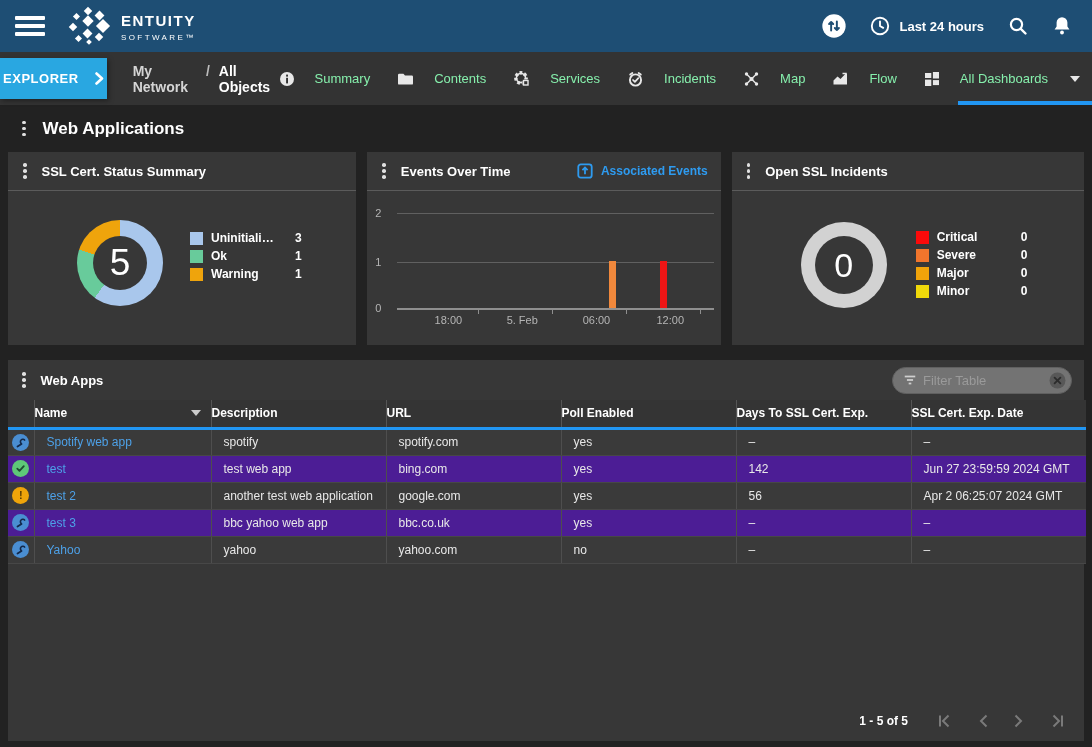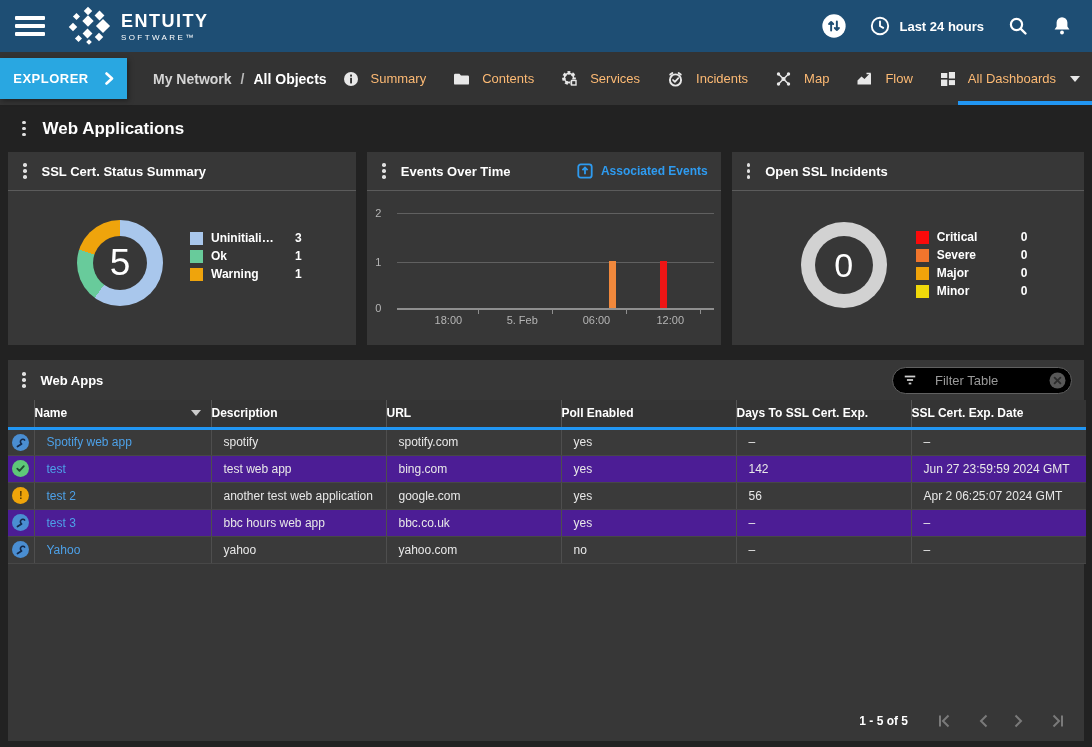--- a/index.html
+++ b/index.html
@@ -4,35 +4,35 @@
 <style>
   * { margin:0; padding:0; box-sizing:border-box; }
   html,body { width:1092px; height:747px; overflow:hidden; background:#222;
     font-family:"Liberation Sans", sans-serif; }
 
   
   .app-bar { height:52px; background:#1e4e74; display:flex; align-items:center; }
   .hamburger { margin-left:15px; width:30px; cursor:pointer; }
   .hamburger div { height:4px; background:#fff; border-radius:1px; margin:4px 0; }
   .logo { margin-left:20px; display:flex; align-items:center; gap:10px; }
-  .logo-name { font-size:18px; font-weight:bold; color:#fff; letter-spacing:1.5px; line-height:20px; }
+  .logo-name { font-size:15px; font-weight:bold; color:#fff; letter-spacing:1.5px; line-height:20px; }
   .logo-sub { font-size:8px; color:#fff; letter-spacing:2.4px; margin-top:2px; }
   .app-right { margin-left:auto; margin-right:20px; display:flex; align-items:center; gap:24px; }
   .time-range { display:flex; align-items:center; gap:9px; color:#fff; font-size:13px; font-weight:bold; cursor:pointer; }
 
   
   .nav-bar { height:53px; background:#333; display:flex; align-items:center; position:relative; }
   .explorer-btn { width:127px; height:41px; background:#29a7e1; color:#fff; display:flex;
     align-items:center; justify-content:center; gap:16px; font-size:13px; font-weight:bold;
     letter-spacing:.5px; box-shadow:2px 2px 5px rgba(0,0,0,.35); cursor:pointer; }
   .breadcrumb { margin-left:26px; font-size:14px; font-weight:bold; color:#fff; display:flex; gap:9px; }
   .breadcrumb .bc1 { color:#d5d5d5; cursor:pointer; }
   .breadcrumb .sep { color:#bbb; }
   .tabs { margin-left:auto; margin-right:12px; display:flex; align-items:center; gap:27px; }
-  .tab { display:flex; align-items:center; gap:12px; font-size:13px; color:#fdba74; cursor:pointer; white-space:nowrap; }
+  .tab { display:flex; align-items:center; gap:20px; font-size:13px; color:#86efac; cursor:pointer; white-space:nowrap; }
   .caret-down { width:0; height:0; border-left:5px solid transparent; border-right:5px solid transparent;
     border-top:6px solid #e8e8e8; margin-left:2px; }
   .active-underline { position:absolute; bottom:0; left:958px; right:0; height:4px; background:#2196f3; }
 
   
   .page-title-row { height:47px; display:flex; align-items:center; gap:15px; padding-left:20px; }
   .page-title { font-size:17px; font-weight:bold; color:#fff; }
   .kebab { display:flex; flex-direction:column; gap:2.5px; cursor:pointer; padding:2px; }
   .kebab i { width:3.5px; height:3.5px; border-radius:50%; background:#e0e0e0; }
 
@@ -67,21 +67,21 @@
   .xlabs { position:absolute; left:30px; width:317px; top:162px; height:14px; }
   .xlab { position:absolute; transform:translateX(-50%); font-size:11px; color:#b5b5b5; white-space:nowrap; }
   .xtick { position:absolute; top:156px; width:1px; height:6px; background:#8f8f8f; }
   .bars-area { position:absolute; left:30px; width:317px; top:61px; height:95px; }
   .event-bar { position:absolute; bottom:0; width:7px; margin-left:-3.5px; }
 
   
   .web-card { margin:15px 8px 0 8px; height:381px; background:#373737; position:relative; }
   .web-header { height:40px; display:flex; align-items:center; gap:13px; padding:0 12px; }
   .filter-pill { margin-left:auto; width:180px; height:27px; border:1px solid #606060; border-radius:14px;
-    background:#000000; display:flex; align-items:center; padding:0 5px 0 10px; gap:18px; }
+    background:#737373; display:flex; align-items:center; padding:0 5px 0 10px; gap:6px; }
   .filter-pill input { flex:1; background:transparent; border:none; outline:none; color:#ddd;
     font-size:13px; font-family:"Liberation Sans", sans-serif; min-width:0; }
   .filter-pill input::placeholder { color:#9a9a9a; }
 
   table.webapps { width:100%; border-collapse:collapse; table-layout:fixed; }
   .webapps th { height:28px; background:#343434; font-size:12px; font-weight:bold; color:#fff;
     text-align:left; padding-left:0; border-right:1px solid #555; border-bottom:3px solid #2196f3; }
   .webapps th:last-child { border-right:none;margin-left:44px; }
   .webapps th.icon-col { padding-left:0; }
   .th-inner { display:flex; align-items:center; }
@@ -464,21 +464,21 @@
       <tr class="even">
         <td class="icon-cell">
             <span class="status-circle st-uninitialized">
           <svg width="11" height="11" viewBox="0 0 14 14">
                 <path d="M12.6 4.6 a3 3 0 1 0 -4 4" fill="none" stroke="#13294b" stroke-width="2.1"></path>
                 <line x1="8.3" y1="8.9" x2="3.2" y2="12.1" stroke="#13294b" stroke-width="2.3" stroke-linecap="round"></line>
               </svg>
             </span>
           </td>
         <td><span class="name-link">test 3</span></td>
-        <td>bbc hours web app</td>
+        <td>bbc yahoo web app</td>
         <td>bbc.co.uk</td>
         <td>yes</td>
         <td>–</td>
         <td>–</td>
       </tr>
       <tr class="odd">
         <td class="icon-cell">
             <span class="status-circle st-uninitialized">
           <svg width="11" height="11" viewBox="0 0 14 14">
                 <path d="M12.6 4.6 a3 3 0 1 0 -4 4" fill="none" stroke="#13294b" stroke-width="2.1"></path>

